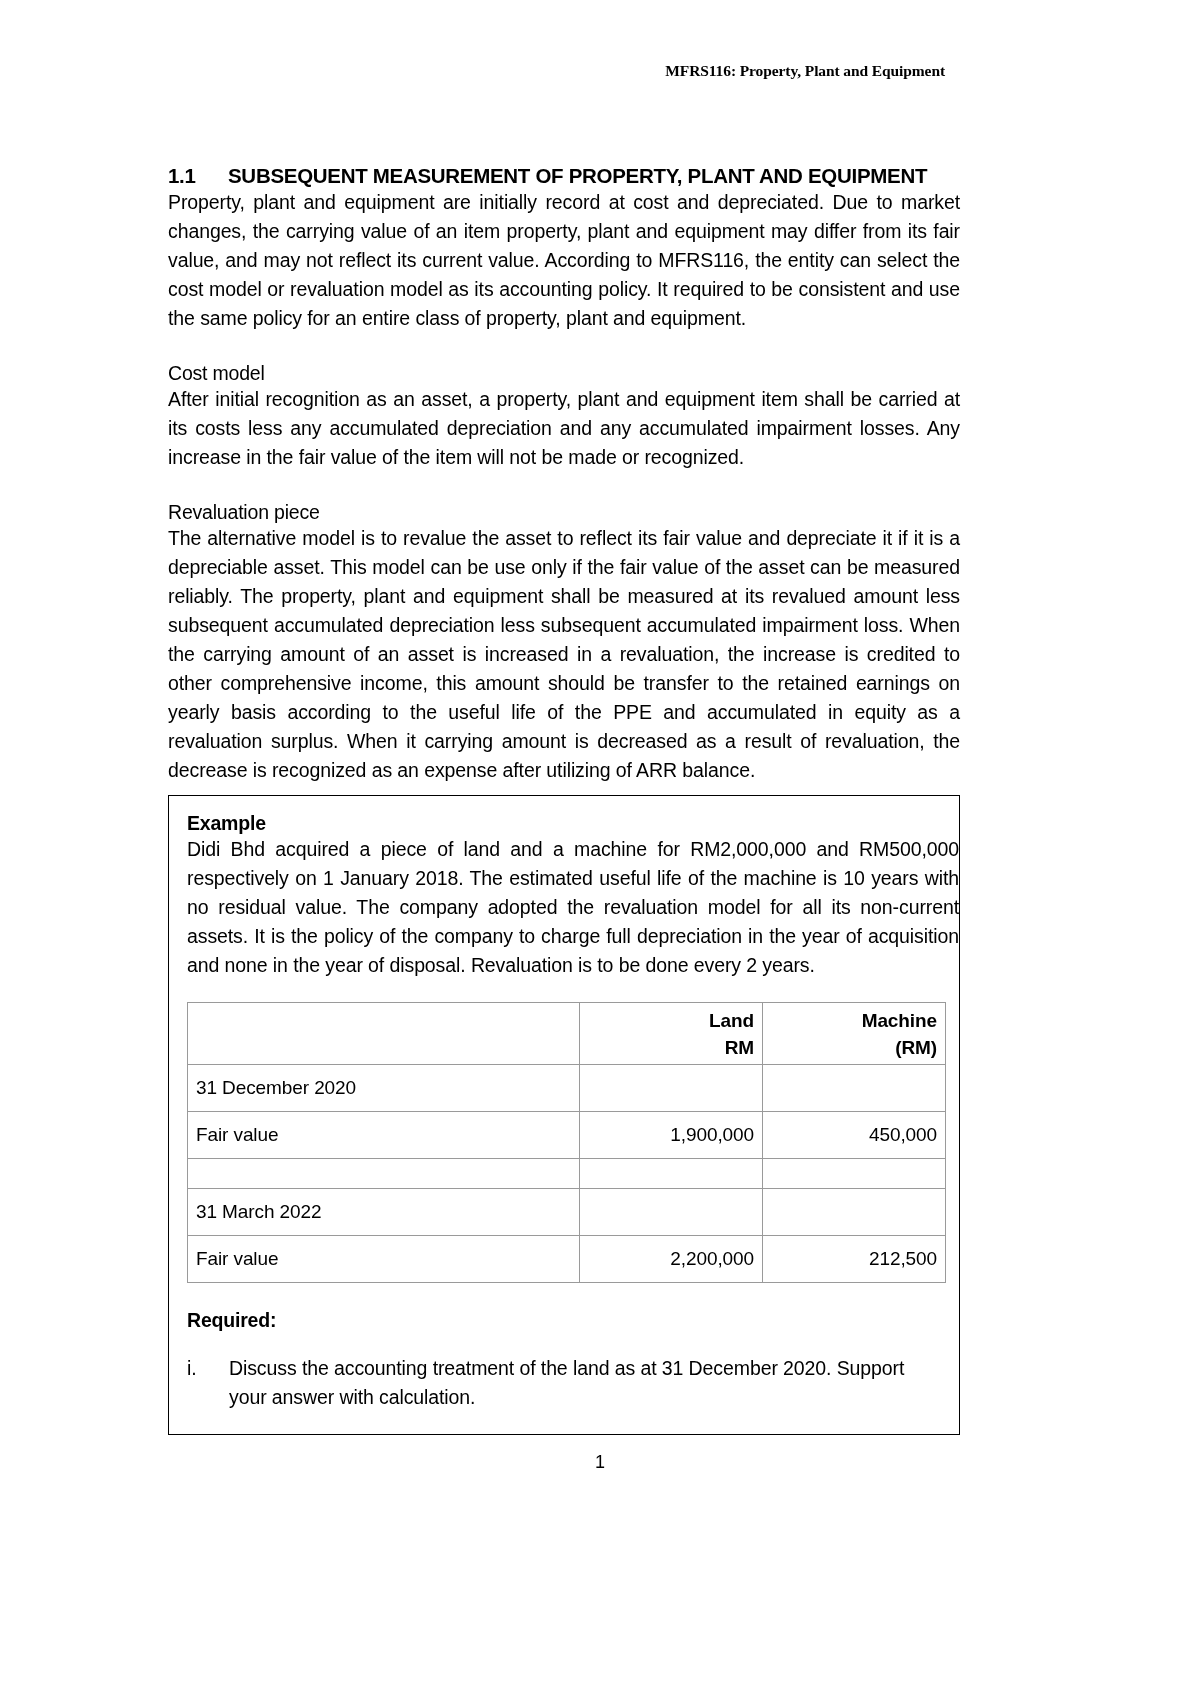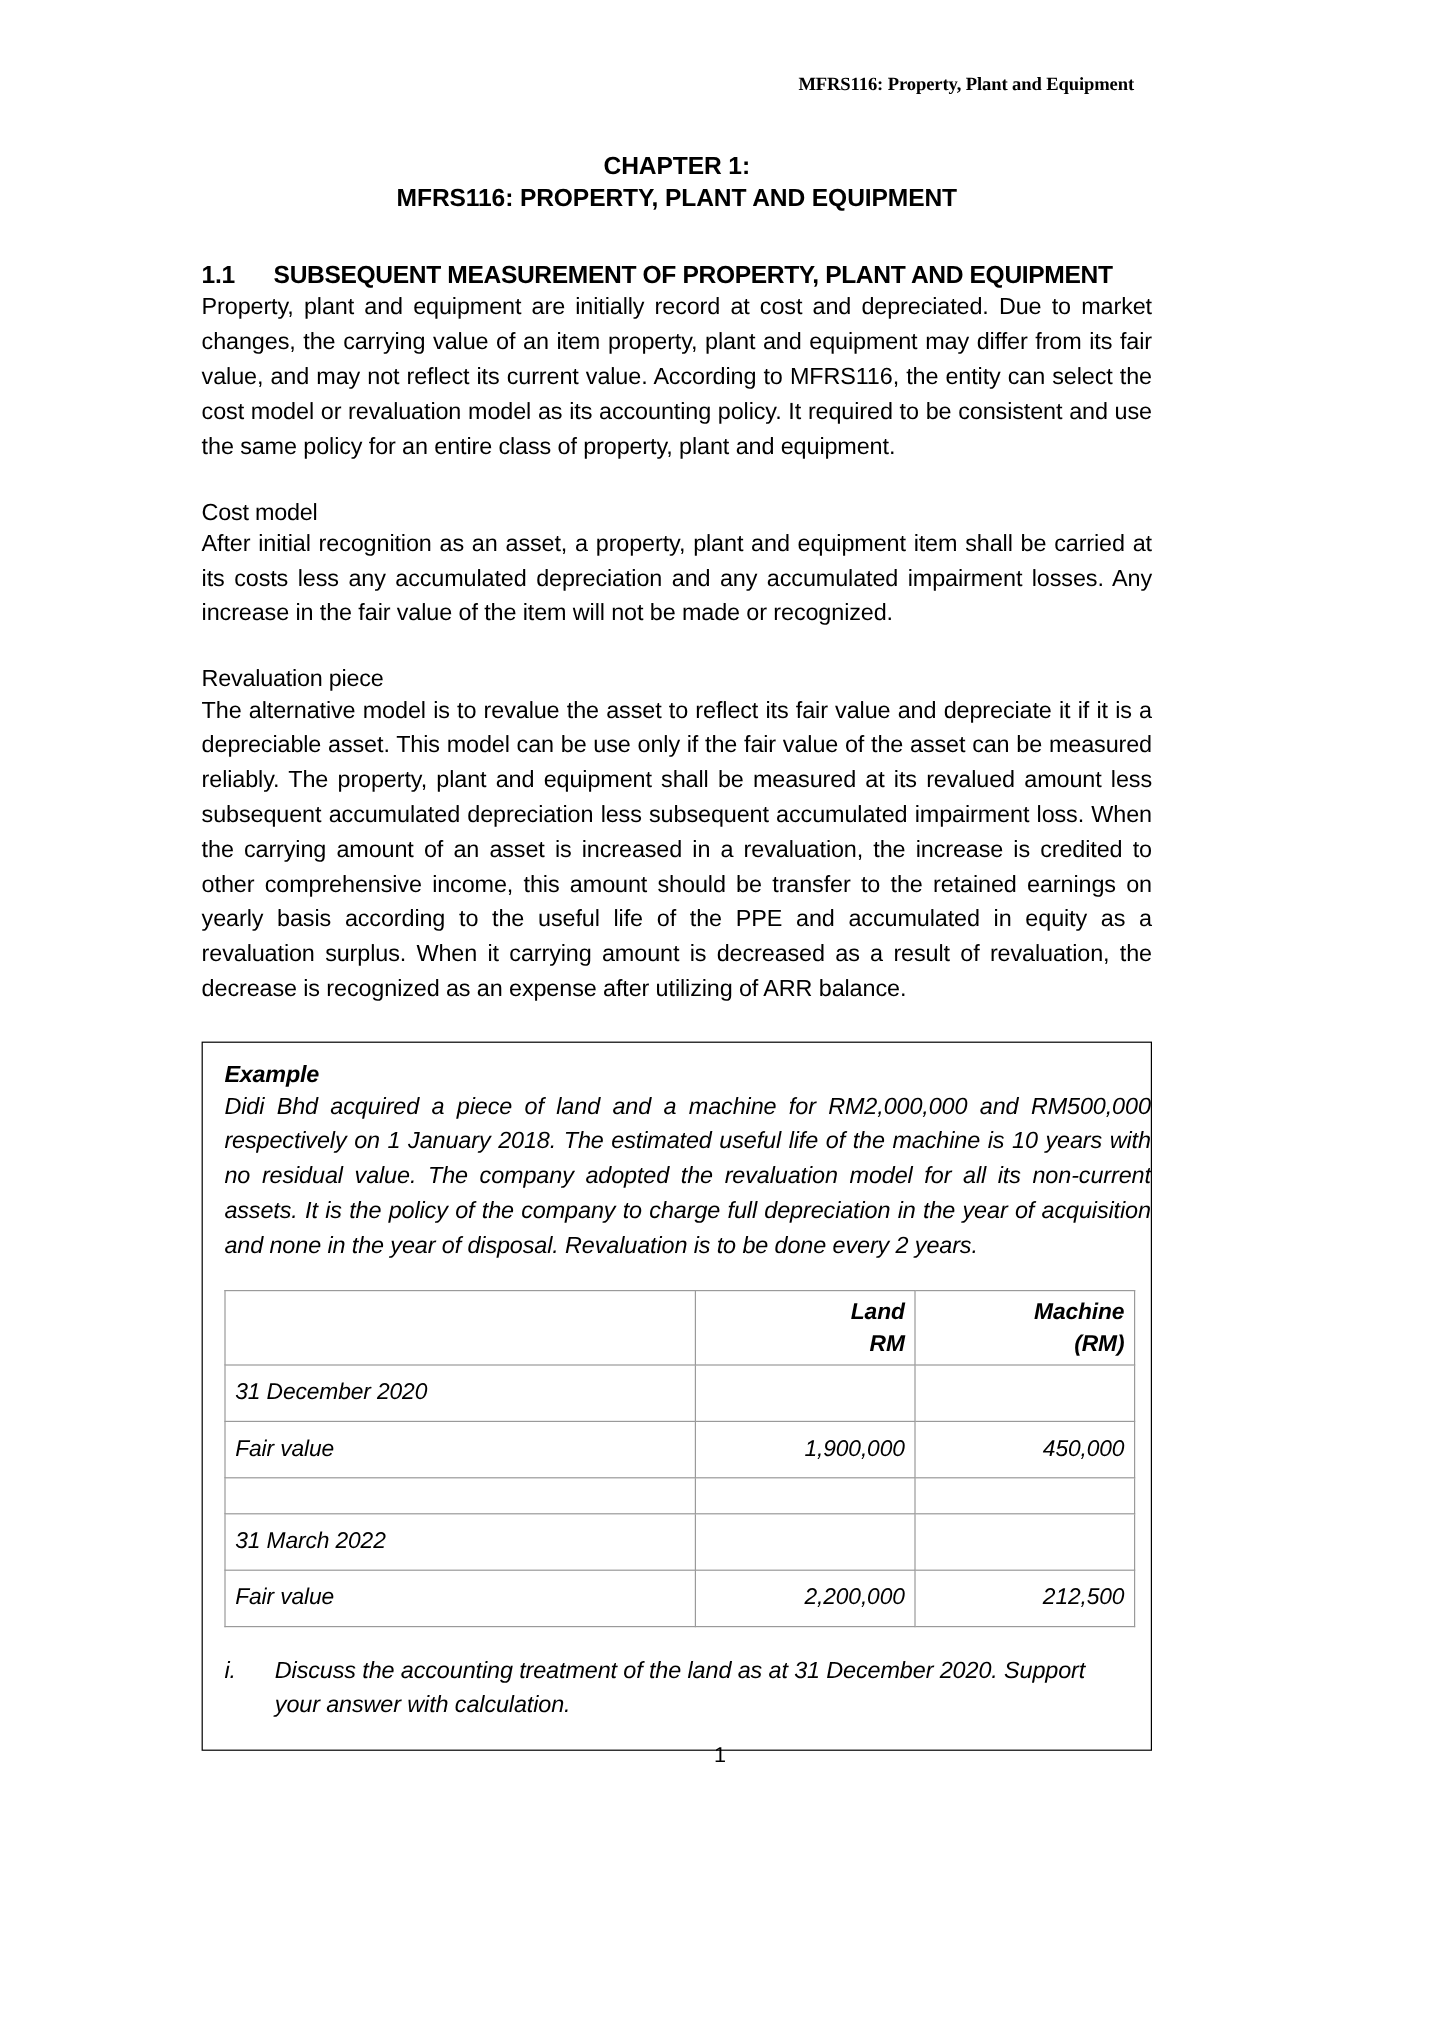--- a/index.html
+++ b/index.html
@@ -83,26 +83,25 @@
   .sub-heading {
     font-weight: normal;
     font-size: 19.5px;
     margin-top: 29px;
     margin-bottom: 0;
     letter-spacing: -0.2px;
   }
 
   
   .example-box {
-    margin-top: 29px;
+    margin-top: 10px;
     border: 1.6px solid #000;
     padding: 16px 16px 22px 16px;
     box-sizing: border-box;
     width: 792px;
-    font-style: italic;
   }
   .example-title {
     font-weight: bold;
     font-size: 19.5px;
     margin: 0 0 0 2px;
     letter-spacing: -0.2px;
   }
   .example-box p.body-text {
     margin-left: 2px;
     width: 772px;
@@ -174,24 +173,20 @@
 </style>
 </head>
 <body>
 
 <div class="page">
 
   <div class="running-header">MFRS116: Property, Plant and Equipment</div>
 
   <div class="content">
 
-    <div class="doc-title">
-      <div>CHAPTER 1:</div>
-      <div>MFRS116: PROPERTY, PLANT AND EQUIPMENT</div>
-    </div>
 
     <div class="section-heading">
       <span class="num">1.1</span><span>SUBSEQUENT MEASUREMENT OF PROPERTY, PLANT AND EQUIPMENT</span>
     </div>
 
     <p class="body-text gap-before">Property, plant and equipment are initially record at cost and depreciated. Due to market changes, the carrying value of an item property, plant and equipment may differ from its fair value, and may not reflect its current value. According to MFRS116, the entity can select the cost model or revaluation model as its accounting policy. It required to be consistent and use the same policy for an entire class of property, plant and equipment.</p>
 
     <div class="sub-heading">Cost model</div>
 
     <p class="body-text gap-before">After initial recognition as an asset, a property, plant and equipment item shall be carried at its costs less any accumulated depreciation and any accumulated impairment losses. Any increase in the fair value of the item will not be made or recognized.</p>
@@ -243,20 +238,21 @@
             <td class="col-num"></td>
           </tr>
           <tr>
             <td class="col-label">Fair value</td>
             <td class="col-num">2,200,000</td>
             <td class="col-num">212,500</td>
           </tr>
         </tbody>
       </table>
 
+      <div class="required-heading">Required:</div>
 
       <ol class="required-list">
         <li>
           <span class="marker">i.</span>
           <span class="item-text">Discuss the accounting treatment of the land as at 31 December 2020. Support your answer with calculation.</span>
         </li>
       </ol>
 
     </div>
   </div>

